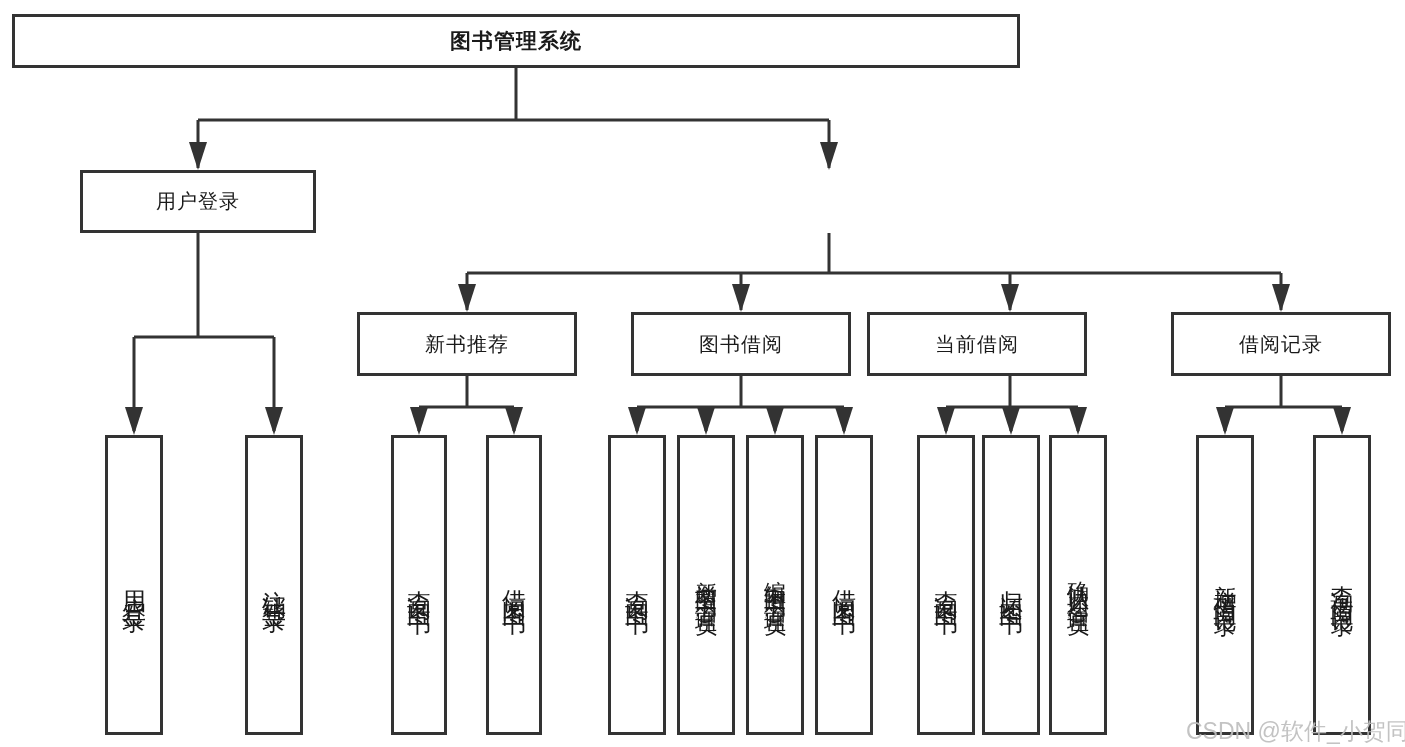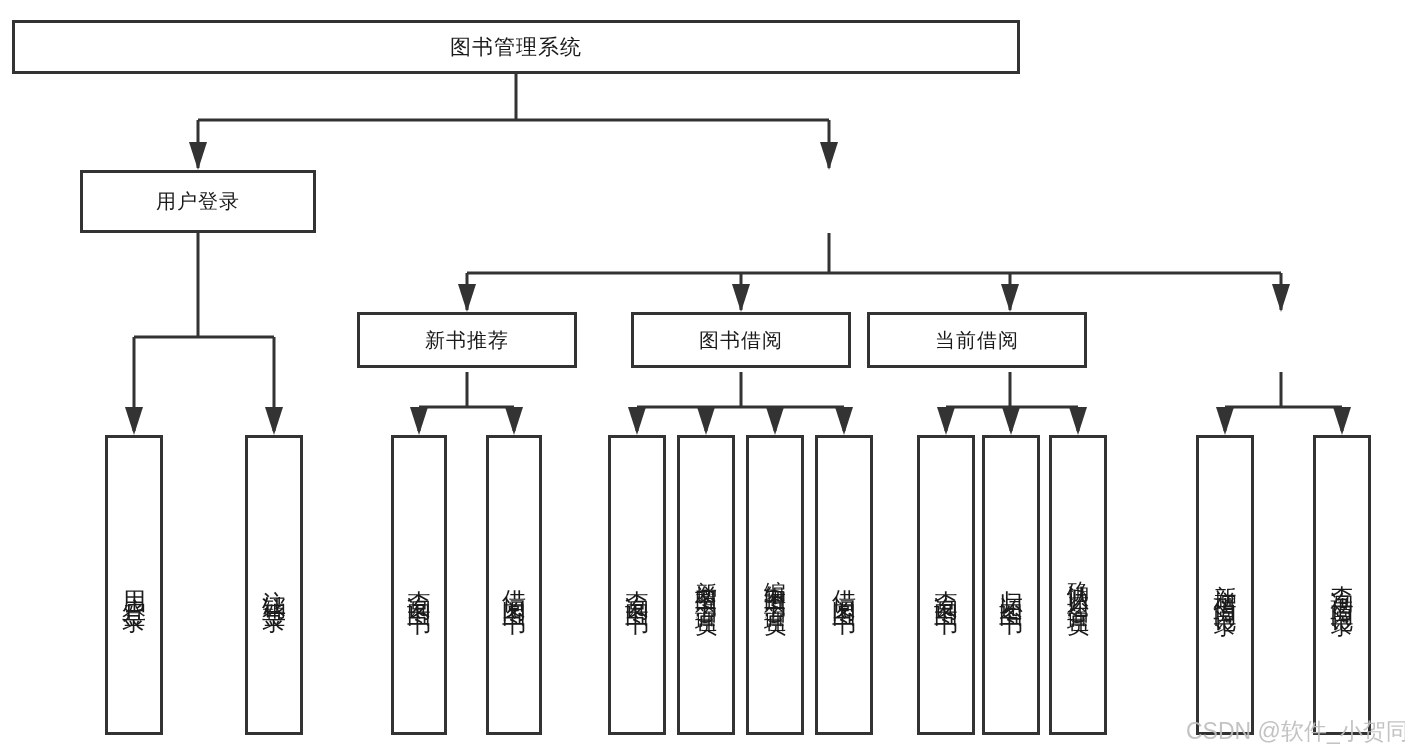--- a/index.html
+++ b/index.html
@@ -26,34 +26,35 @@
     box-sizing: border-box;
     border: 3px solid #333333;
     background: #ffffff;
     display: flex;
     align-items: center;
     justify-content: center;
     color: #1a1a1a;
     z-index: 2;
   }
   .root-box {
-    left: 12px; top: 20px;
+    left: 12px; top: 14px;
     width: 1008px; height: 54px;
     font-size: 21px;
     letter-spacing: 1px;
+    font-weight: bold;
   }
   .l2-box {
     top: 170px;
     width: 236px; height: 63px;
     font-size: 20px;
     letter-spacing: 1px;
   }
   .l3-box {
     top: 312px;
-    width: 220px; height: 56px;
+    width: 220px; height: 64px;
     font-size: 20px;
     letter-spacing: 1px;
   }
   .leaf {
     top: 435px;
     width: 58px; height: 300px;
   }
   .vtext {
     writing-mode: vertical-lr;
     text-orientation: mixed;
@@ -127,20 +128,23 @@
 
   <div class="node l3-box" style="left:357px">
     <span>新书推荐</span>
   </div>
   <div class="node l3-box" style="left:631px">
     <span>图书借阅</span>
   </div>
   <div class="node l3-box" style="left:867px">
     <span>当前借阅</span>
   </div>
+  <div class="node l3-box" style="left:1171px">
+    <span>借阅记录</span>
+  </div>
 
   <div class="node leaf" style="left:105px">
     <span class="vtext">用户登录</span>
   </div>
   <div class="node leaf" style="left:245px">
     <span class="vtext">注销登录</span>
   </div>
 
   <div class="node leaf" style="left:391px;width:56px">
     <span class="vtext">查询图书</span>

